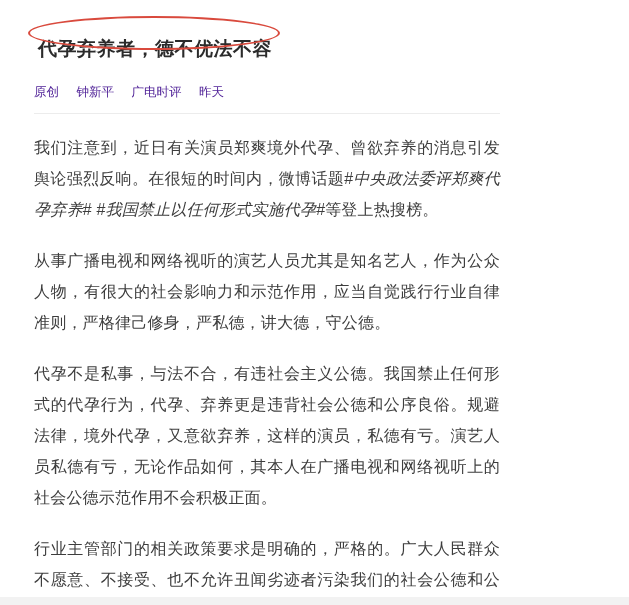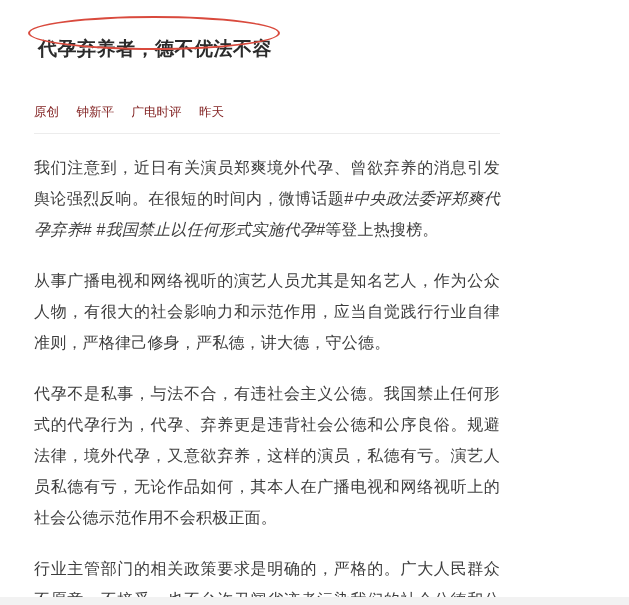--- a/index.html
+++ b/index.html
@@ -42,23 +42,23 @@
     left: -6px;
     top: -4px;
     width: 252px;
     height: 34px;
     border: 2px solid #d94a3d;
     border-radius: 50%/50%;
     pointer-events: none;
     box-sizing: border-box;
   }
   .meta {
-    margin-top: 24px;
+    margin-top: 4px;
     font-size: 12.5px;
-    color: #7f1d1d;
+    color: #4c1d95;
     line-height: 18px;
   }
   .meta span {
     margin-right: 14px;
   }
   .divider {
     margin-top: 12px;
     border-top: 1px solid #ececec;
     width: 100%;
   }

